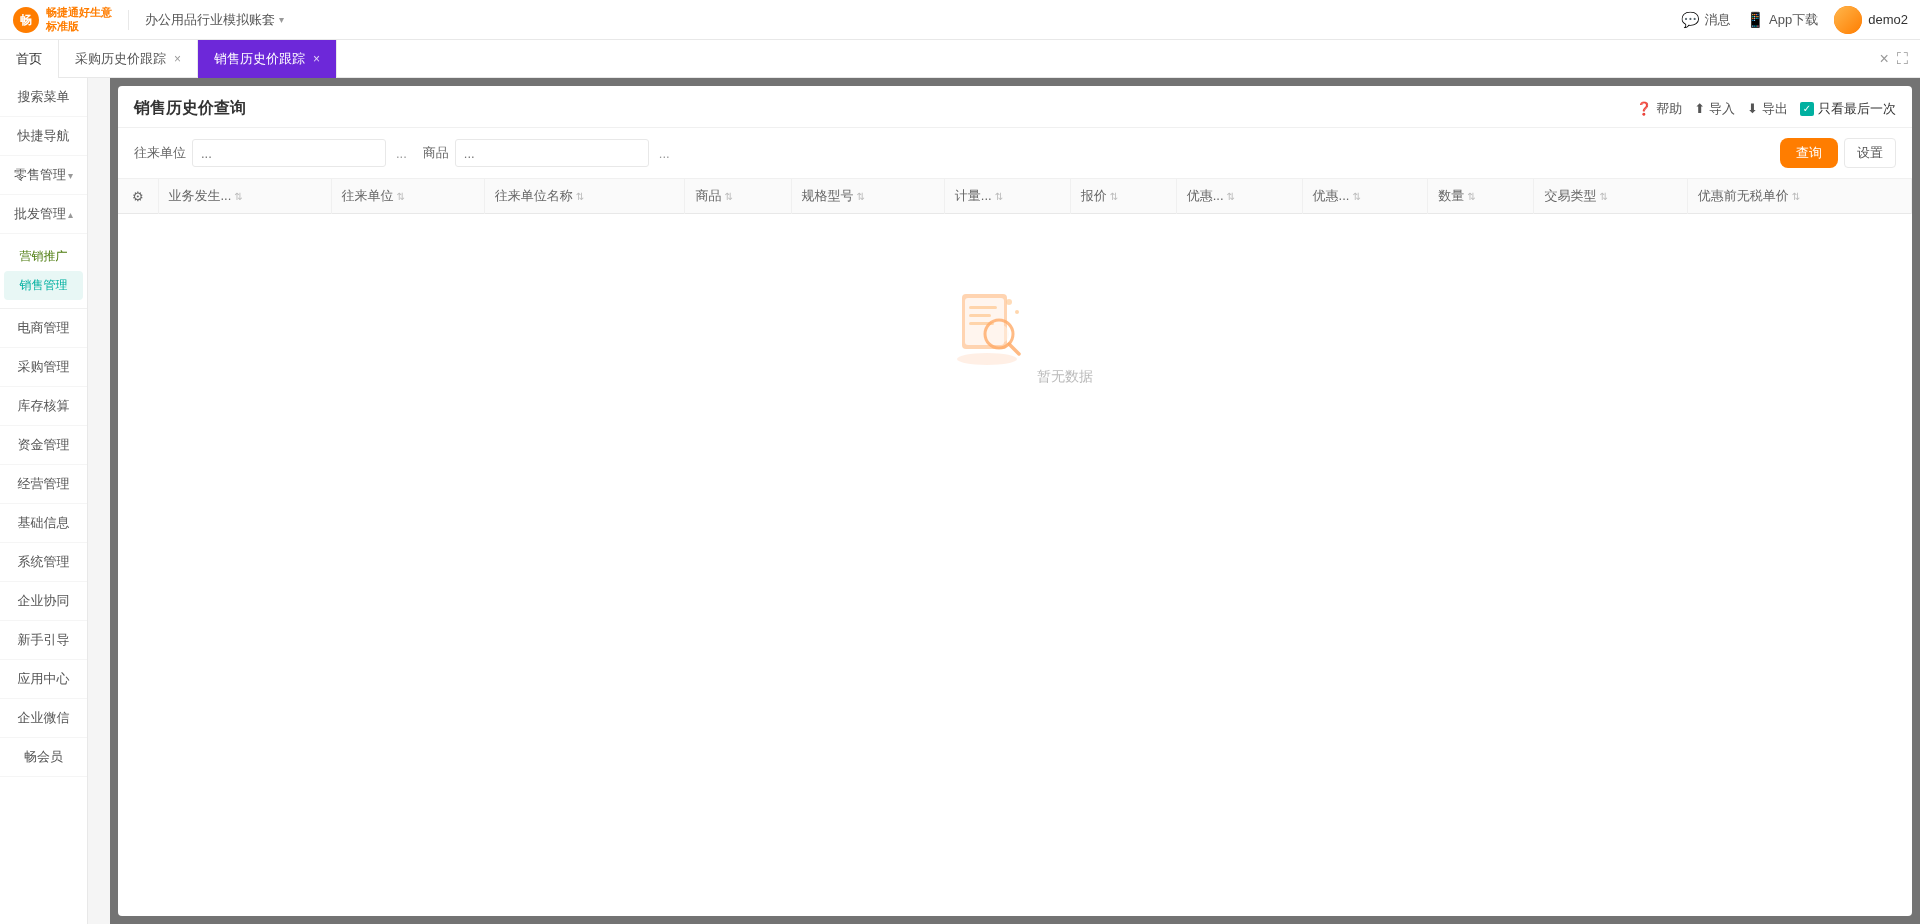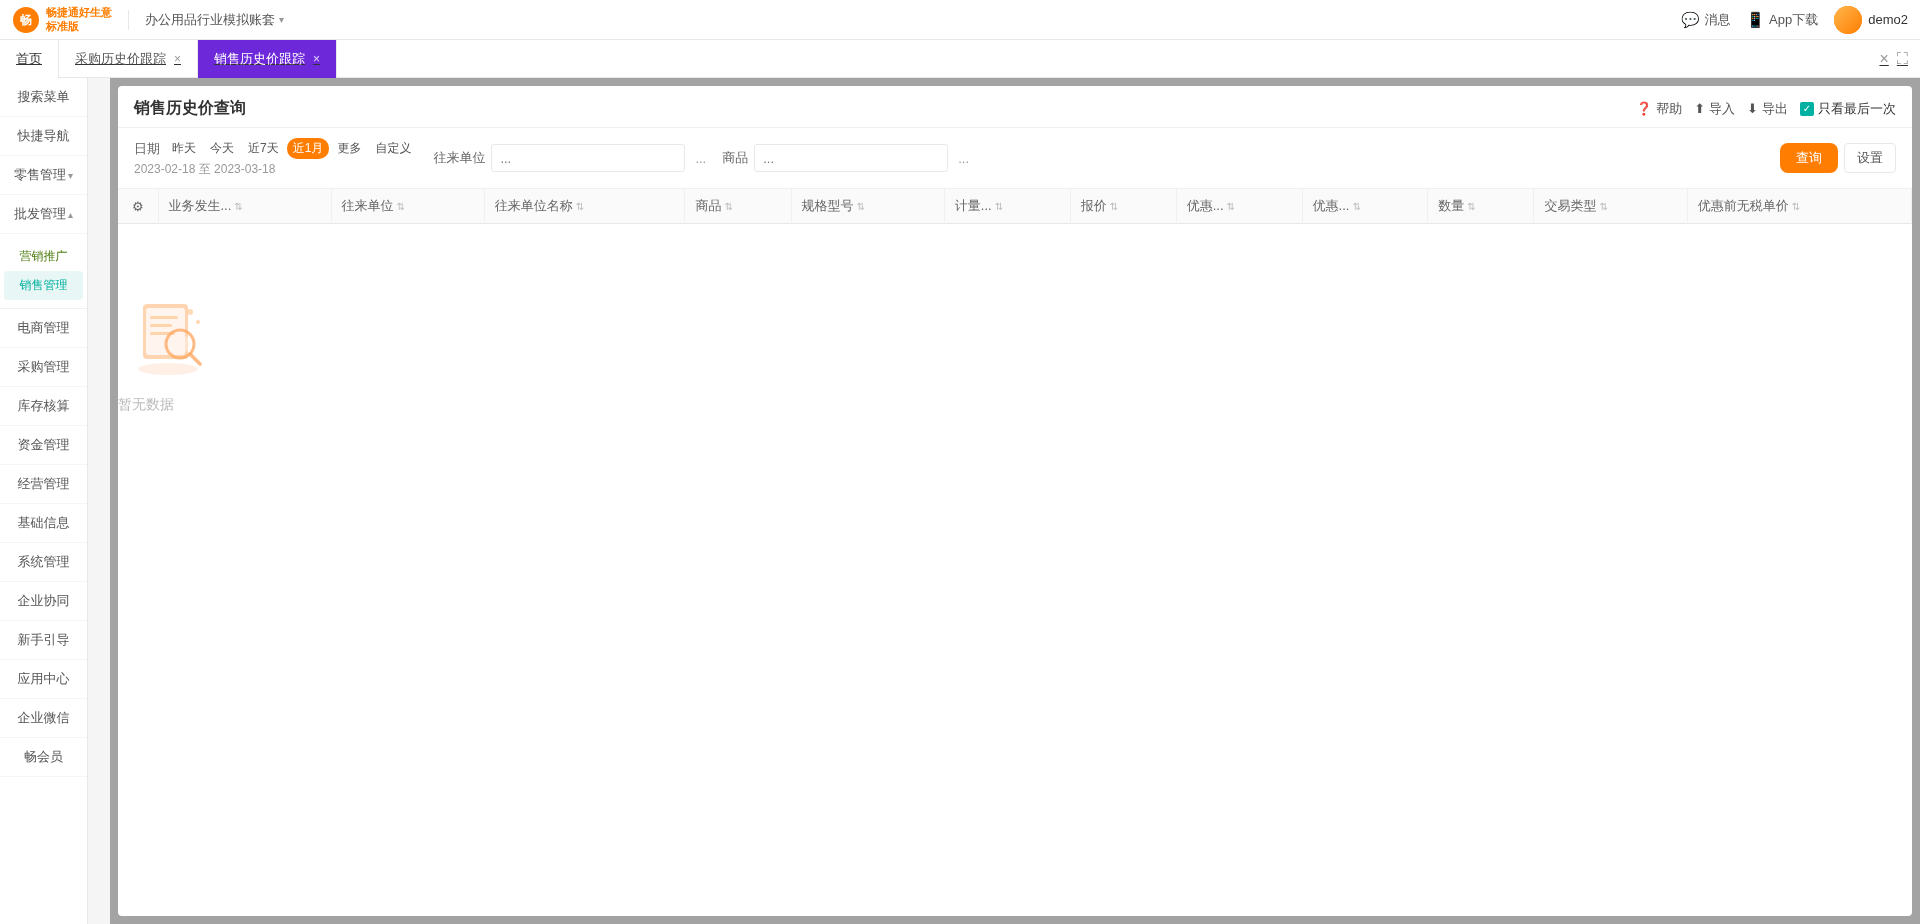--- a/index.html
+++ b/index.html
@@ -97,21 +97,20 @@
 
     
     .tab-bar {
       height: 38px;
       background: #fff;
       border-bottom: 1px solid #e8e8e8;
       display: flex;
       align-items: center;
       padding: 0 0;
       flex-shrink: 0;
-      text-decoration: underline;
     }
     .tab-item {
       height: 38px;
       padding: 0 16px;
       display: flex;
       align-items: center;
       gap: 6px;
       cursor: pointer;
       font-size: 13px;
       color: #555;
@@ -208,21 +207,21 @@
       color: #00b0a0;
       background: #e8f7f5;
     }
 
     
     .content-area {
       flex: 1;
       display: flex;
       flex-direction: column;
       overflow: hidden;
-      background: #a3a3a3;
+      background: #737373;
     }
 
     
     .page-container {
       flex: 1;
       background: #fff;
       margin: 8px;
       border-radius: 4px;
       display: flex;
       flex-direction: column;
@@ -399,22 +398,22 @@
     }
     .sort-icon {
       font-size: 10px;
       color: #bbb;
     }
 
     
     .empty-state {
       flex: 1;
       display: flex;
-      flex-direction: column;
-      align-items: flex-start;
+      flex-direction: row;
+      align-items: flex-end;
       justify-content: center;
       padding: 60px 0;
     }
     .empty-illustration {
       width: 100px;
       height: 100px;
       margin-bottom: 12px;
     }
     .empty-text {
       color: #bbb;
@@ -570,34 +569,20 @@
             <span>导出</span>
           </div>
           <div class="checkbox-area">
             <div class="checkbox-teal"></div>
             <span>只看最后一次</span>
           </div>
         </div>
       </div>
 
       <div class="filter-bar">
-        <div class="filter-date-group">
-          <div class="filter-group">
-            <span class="filter-label">日期</span>
-            <div class="date-buttons">
-              <span class="date-btn">昨天</span>
-              <span class="date-btn">今天</span>
-              <span class="date-btn">近7天</span>
-              <span class="date-btn active">近1月</span>
-              <span class="date-btn">更多</span>
-              <span class="date-btn">自定义</span>
-            </div>
-          </div>
-          <div class="date-range-text">2023-02-18 至 2023-03-18</div>
-        </div>
 
         <div class="filter-group">
           <span class="filter-label">往来单位</span>
           <input class="filter-input" type="text" placeholder="..." value="" style="">
           <span class="filter-dots">...</span>
         </div>
 
         <div class="filter-group">
           <span class="filter-label">商品</span>
           <input class="filter-input" type="text" placeholder="..." value="" style="">

